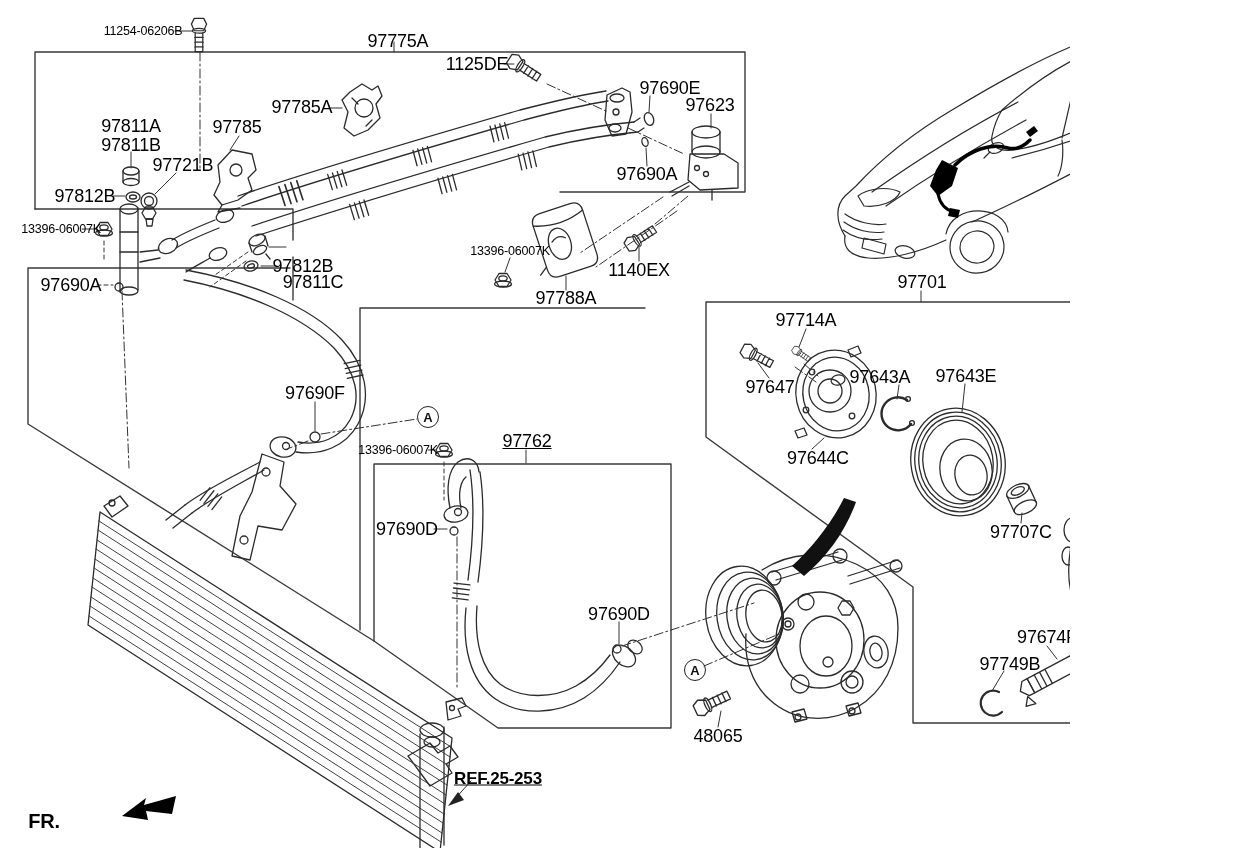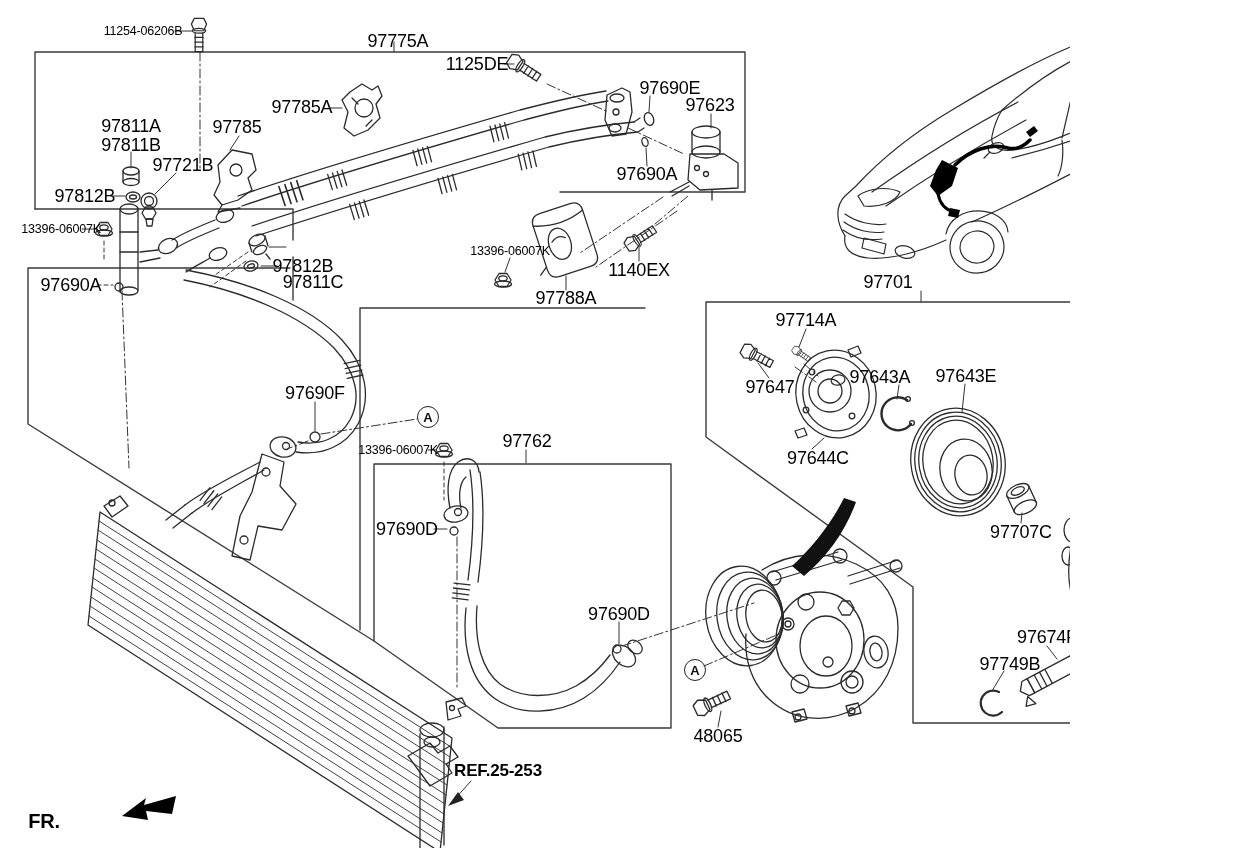--- a/index.html
+++ b/index.html
@@ -2,21 +2,21 @@
 <html><head>
 <meta charset="utf-8">
 <style>
   html,body{margin:0;padding:0;background:#fff;}
   #stage{position:relative;width:1070px;height:848px;background:#fff;overflow:hidden;
          font-family:"Liberation Sans",sans-serif;}
   #art{position:absolute;left:0;top:0;}
   .plabel{position:absolute;transform:translate(-50%,-50%);white-space:nowrap;
           color:#000;letter-spacing:-0.2px;line-height:1;
           font-family:"Liberation Sans",sans-serif;}
-  .plabel.u{}
+  .plabel.u{text-decoration:underline;margin-top:8px;}
   .plabel.b{font-weight:bold;}
   .marker{position:absolute;transform:translate(-50%,-50%);width:20px;height:20px;
           border:1.4px solid #222;border-radius:50%;display:flex;align-items:center;
           justify-content:center;font-size:13px;font-weight:bold;color:#111;
           background:transparent;}
 </style>
 </head>
 <body>
 
 <div id="stage">
@@ -380,29 +380,29 @@
     <div class="plabel" style="left: 183px; top: 165px; font-size: 18px;">97721B</div>
     <div class="plabel" style="left: 647px; top: 174px; font-size: 18px;">97690A</div>
     <div class="plabel" style="left: 85px; top: 196px; font-size: 18px;">97812B</div>
     <div class="plabel" style="left: 61px; top: 229px; font-size: 12.5px;">13396-06007K</div>
     <div class="plabel" style="left: 313px; top: 247px; font-size: 18px; margin-top: 35px;">97811C</div>
     <div class="plabel" style="left: 303px; top: 266px; font-size: 18px;">97812B</div>
     <div class="plabel" style="left: 510px; top: 251px; font-size: 12.5px;">13396-06007K</div>
     <div class="plabel" style="left: 639px; top: 270px; font-size: 18px;">1140EX</div>
     <div class="plabel" style="left: 566px; top: 298px; font-size: 18px;">97788A</div>
     <div class="plabel" style="left: 71px; top: 285px; font-size: 18px;">97690A</div>
-    <div class="plabel" style="left: 888px; top: 282px; font-size: 18px;">97701</div>
+    <div class="plabel" style="left: 922px; top: 282px; font-size: 18px;">97701</div>
     <div class="plabel" style="left: 806px; top: 320px; font-size: 18px;">97714A</div>
     <div class="plabel" style="left: 770px; top: 387px; font-size: 18px;">97647</div>
     <div class="plabel" style="left: 880px; top: 377px; font-size: 18px;">97643A</div>
     <div class="plabel" style="left: 966px; top: 376px; font-size: 18px;">97643E</div>
     <div class="plabel" style="left: 315px; top: 393px; font-size: 18px;">97690F</div>
     <div class="plabel" style="left: 818px; top: 458px; font-size: 18px;">97644C</div>
     <div class="plabel" style="left: 398px; top: 450px; font-size: 12.5px;">13396-06007K</div>
-    <div class="plabel" style="left: 527px; top: 441px; font-size: 18px;">97762</div>
+    <div class="plabel" style="left: 527px; top: 441px; font-size: 18px; text-decoration: underline;">97762</div>
     <div class="plabel" style="left: 407px; top: 529px; font-size: 18px;">97690D</div>
     <div class="plabel" style="left: 1021px; top: 532px; font-size: 18px;">97707C</div>
     <div class="plabel" style="left: 619px; top: 614px; font-size: 18px;">97690D</div>
     <div class="plabel" style="left: 1047px; top: 637px; font-size: 18px;">97674F</div>
     <div class="plabel" style="left: 1010px; top: 664px; font-size: 18px;">97749B</div>
     <div class="plabel" style="left: 718px; top: 736px; font-size: 18px;">48065</div>
     <div class="plabel b u" style="left: 498px; top: 770px; font-size: 17px;">REF.25-253</div>
     <div class="plabel b" style="left: 44px; top: 821px; font-size: 20px;">FR.</div>
     <div class="marker" style="left: 428px; top: 417px;">A</div>
     <div class="marker" style="left: 695px; top: 670px;">A</div>

